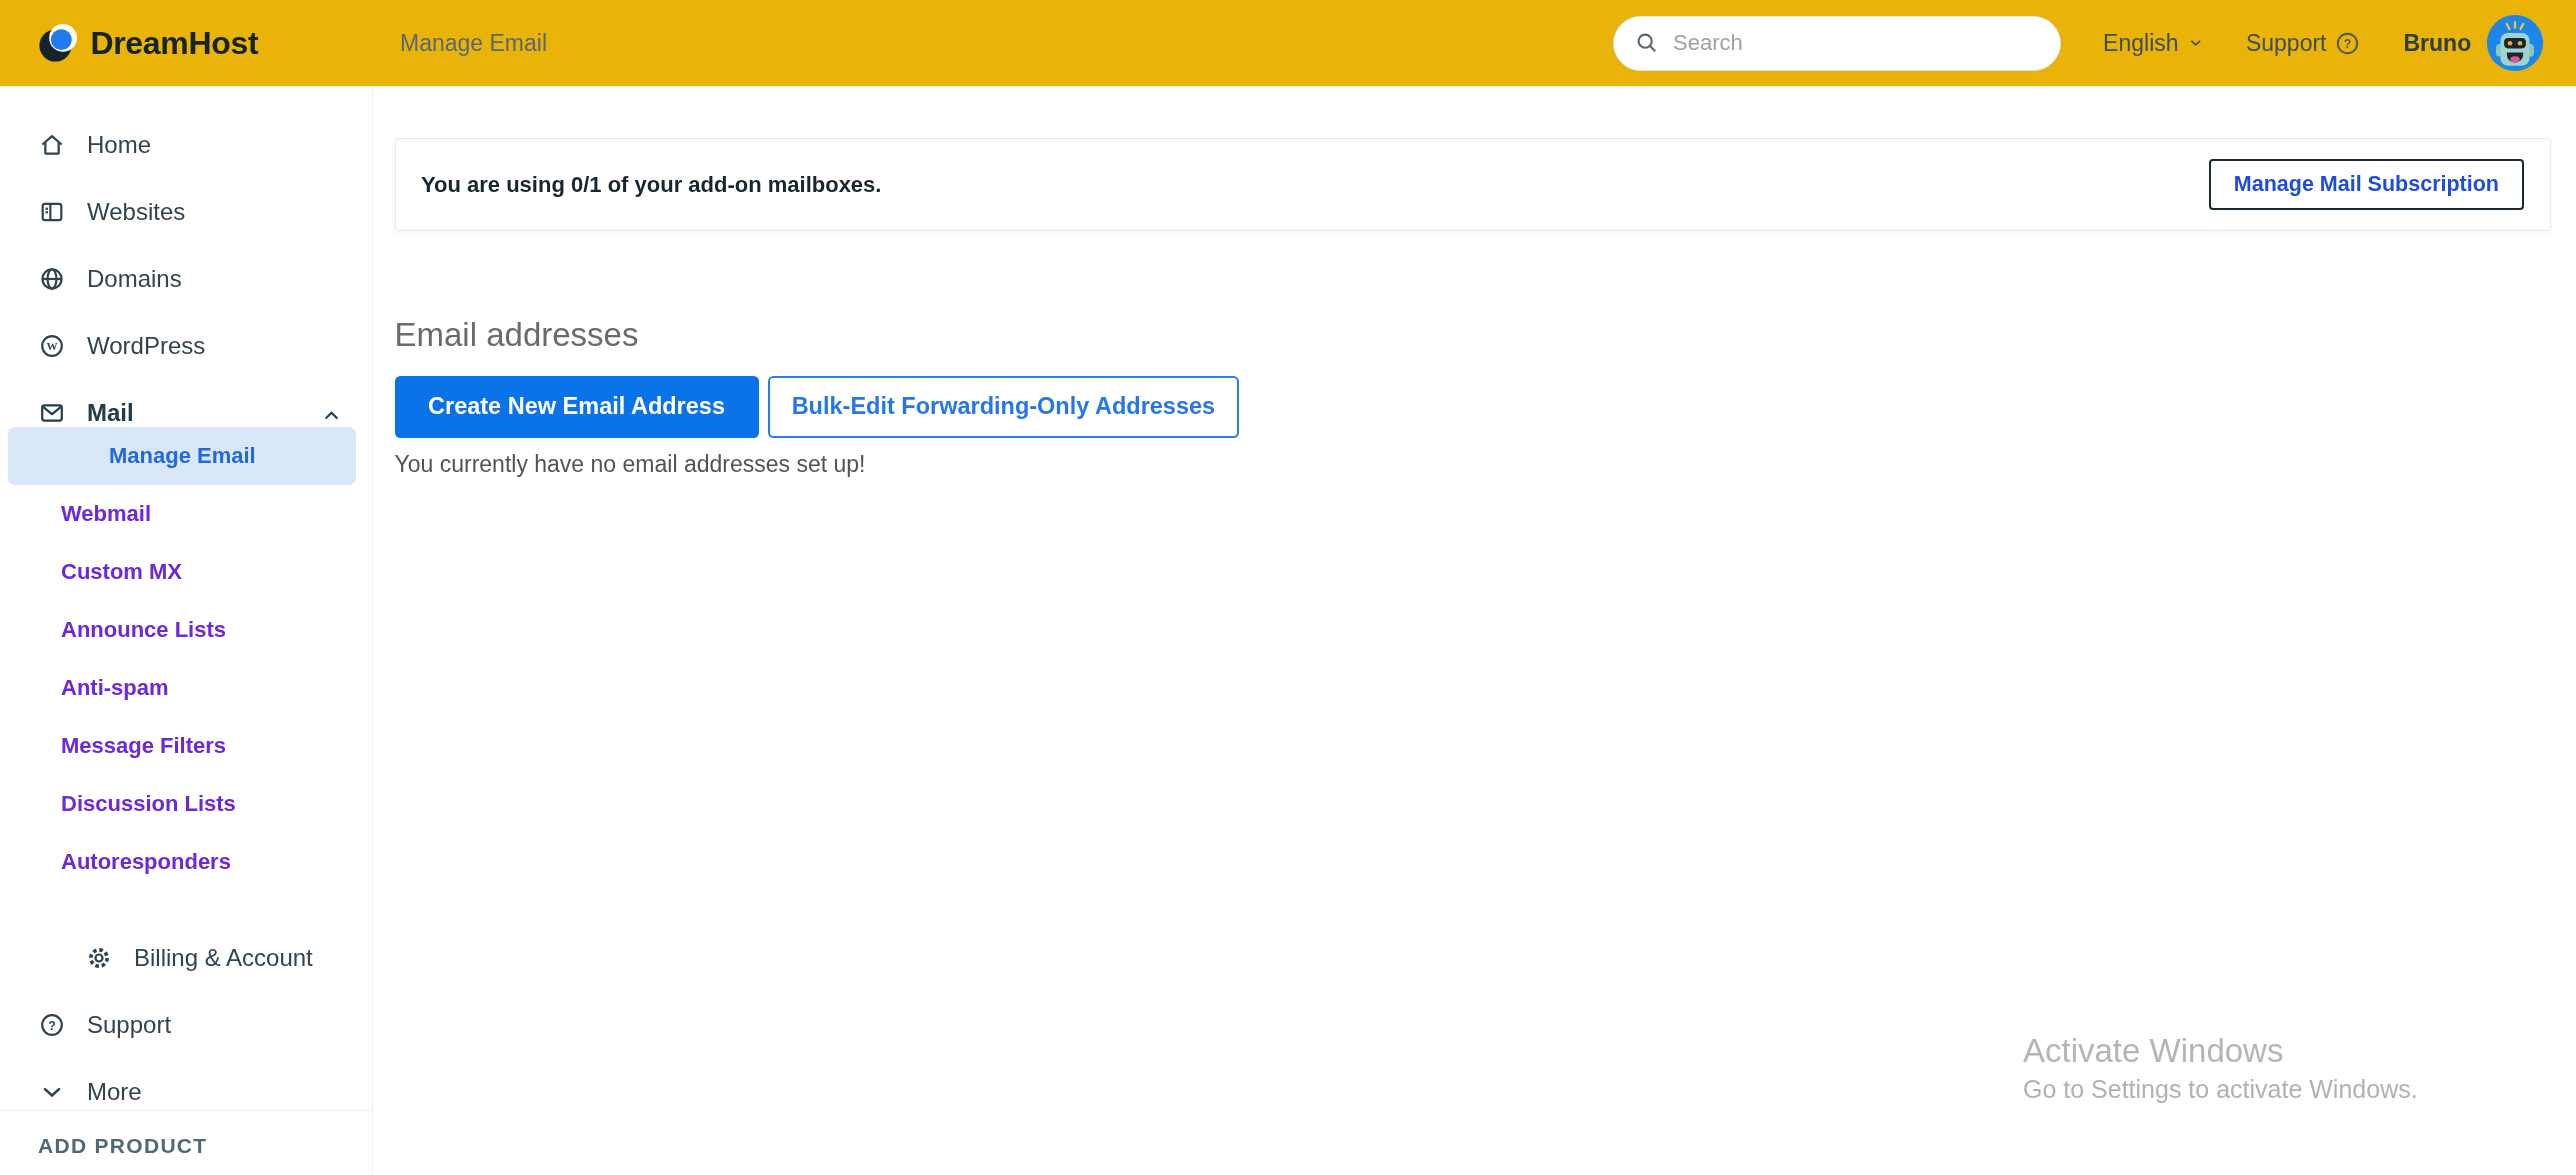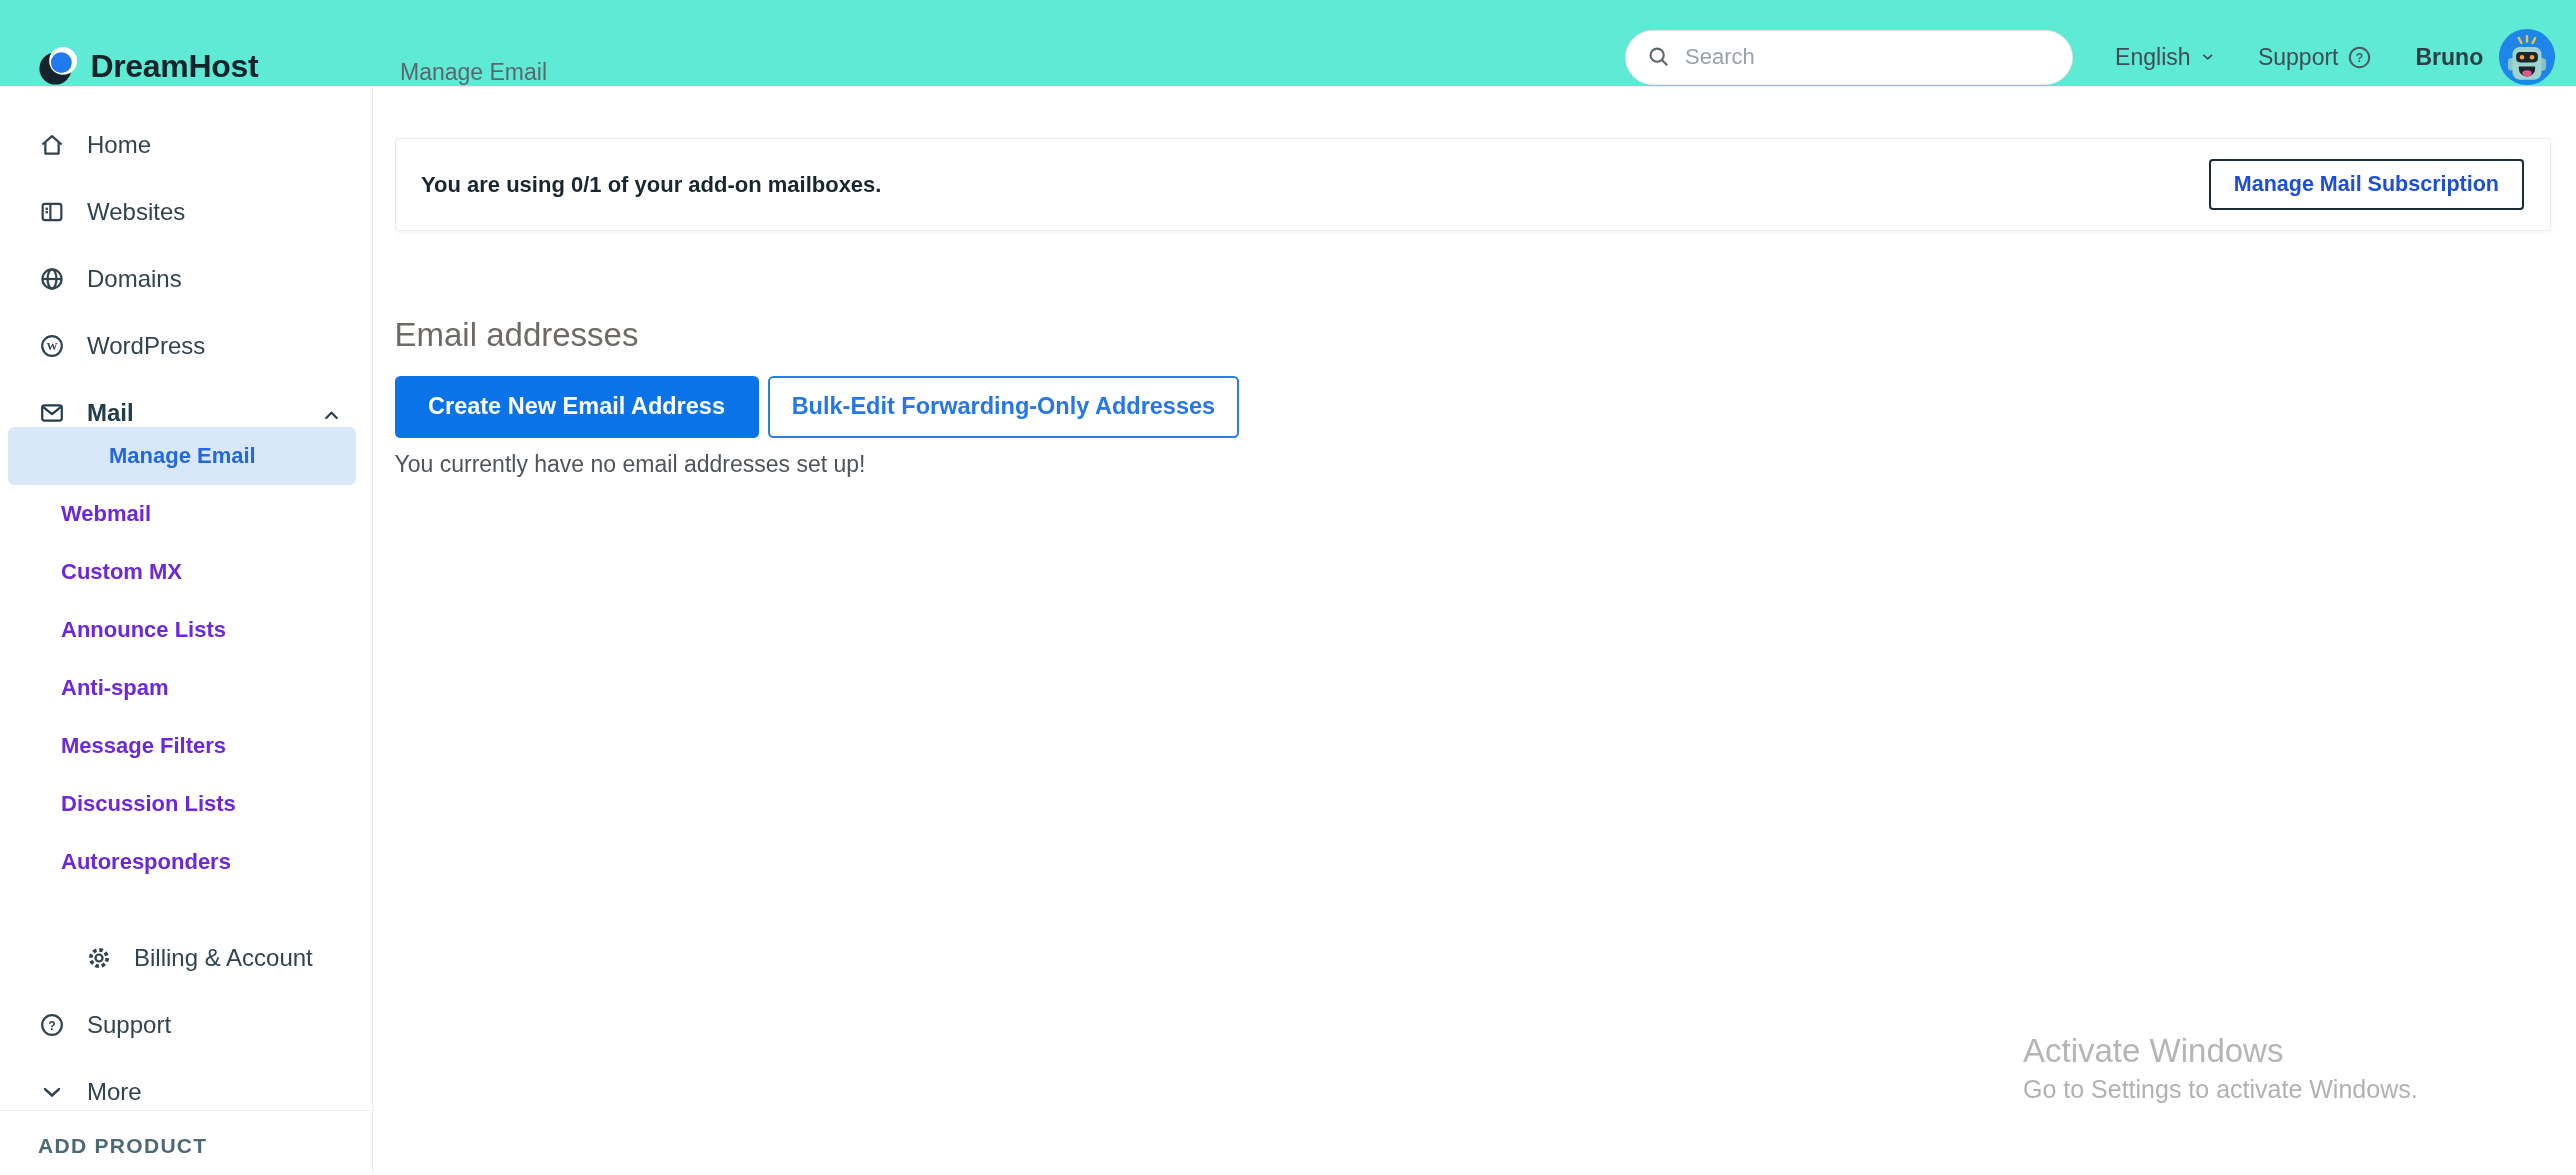--- a/index.html
+++ b/index.html
@@ -1,25 +1,25 @@
 <!DOCTYPE html>
 <html style="font-size:10.7px"><head>
 <meta charset="utf-8">
 <style>
   * { margin:0; padding:0; box-sizing:border-box; }
   html,body { width:2576px; height:1176px; overflow:hidden; }
   body { font-family:"Liberation Sans","DejaVu Sans",sans-serif; background:#ffffff; color:#30444f; }
   .page { position:relative; width:2576px; height:1176px; background:#fff; }
 
   
-  .hdr { height:87px; display:flex; align-items:flex-end; border-bottom:1.3px solid #eceef0; background:#5eead4; }
+  .hdr { height:87px; display:flex; align-items:center; border-bottom:1.3px solid #eceef0; background:#eab308; }
   .brand { width:373px; flex:0 0 auto; display:flex; align-items:center; gap:13.4px; padding-left:38px; }
   .brand-name { font-size:32px; font-weight:800; color:#15232b; letter-spacing:-0.3px; }
   .page-title { font-size:23px; color:#5b6770; margin-left:27px; }
-  .hdr-right { margin-left:auto; display:flex; align-items:center; gap:42px; padding-right:20px; }
+  .hdr-right { margin-left:auto; display:flex; align-items:center; gap:42px; padding-right:32px; }
   .search { width:448px; height:55px; border:1.3px solid #e4e7ea; border-radius:28px; display:flex; align-items:center; padding:0 20px; gap:13.4px; background:#fff; box-shadow:0 0.7px 2.7px rgba(0,0,0,0.03); }
   .search svg { flex:0 0 auto; }
   .search input { border:none; outline:none; width:100%; font-size:22px; color:#3c4a52; background:transparent; font-family:inherit; }
   .search input::placeholder { color:#9aa2a8; }
   .hmenu { display:flex; align-items:center; gap:8px; font-size:23px; font-weight:500; color:#3f4d55; cursor:pointer; }
   .user { display:flex; align-items:center; gap:14.8px; font-size:23px; font-weight:600; color:#2f3d45; cursor:pointer; }
 
   
   .app { display:flex; height:1087px; }
 

